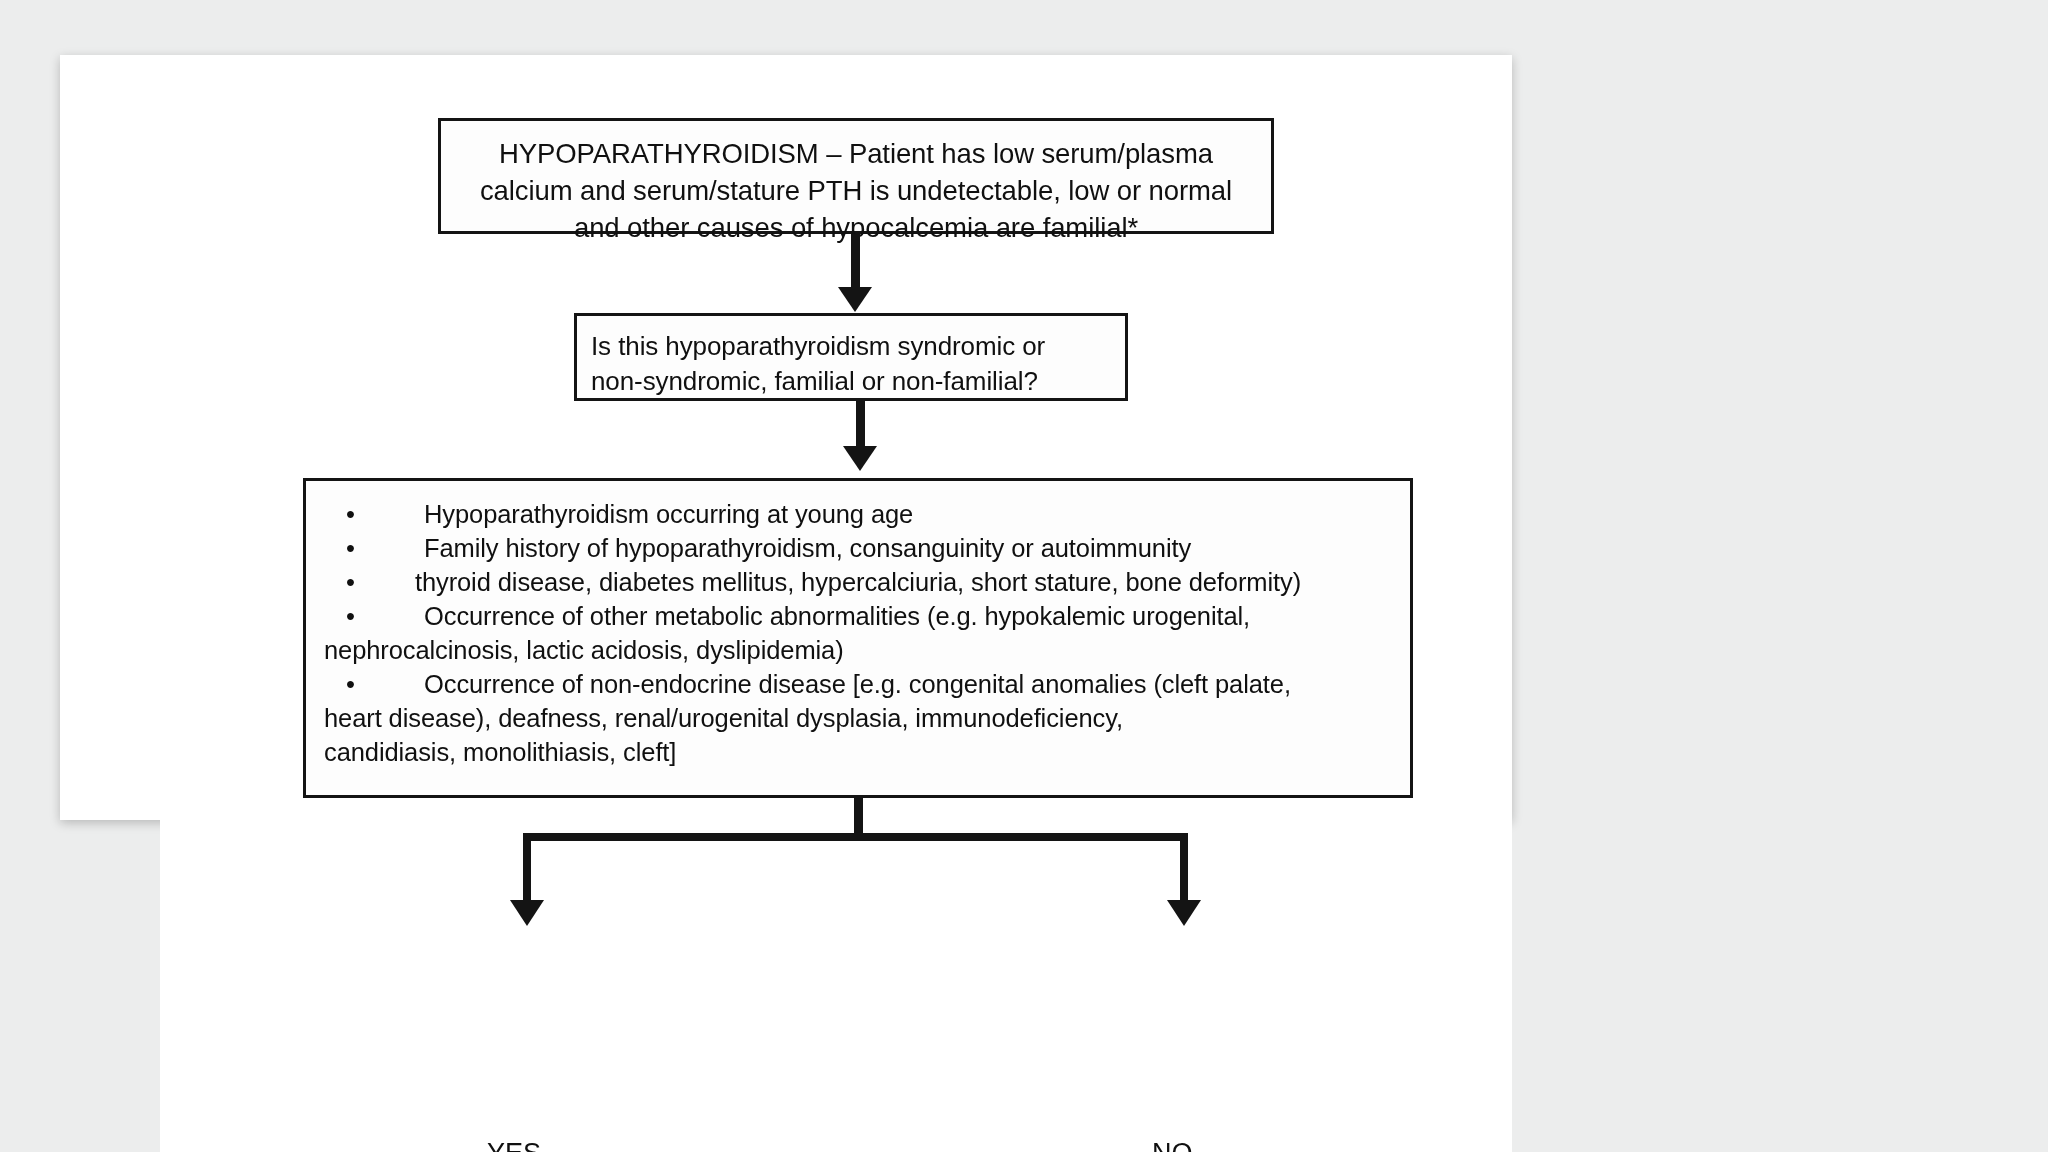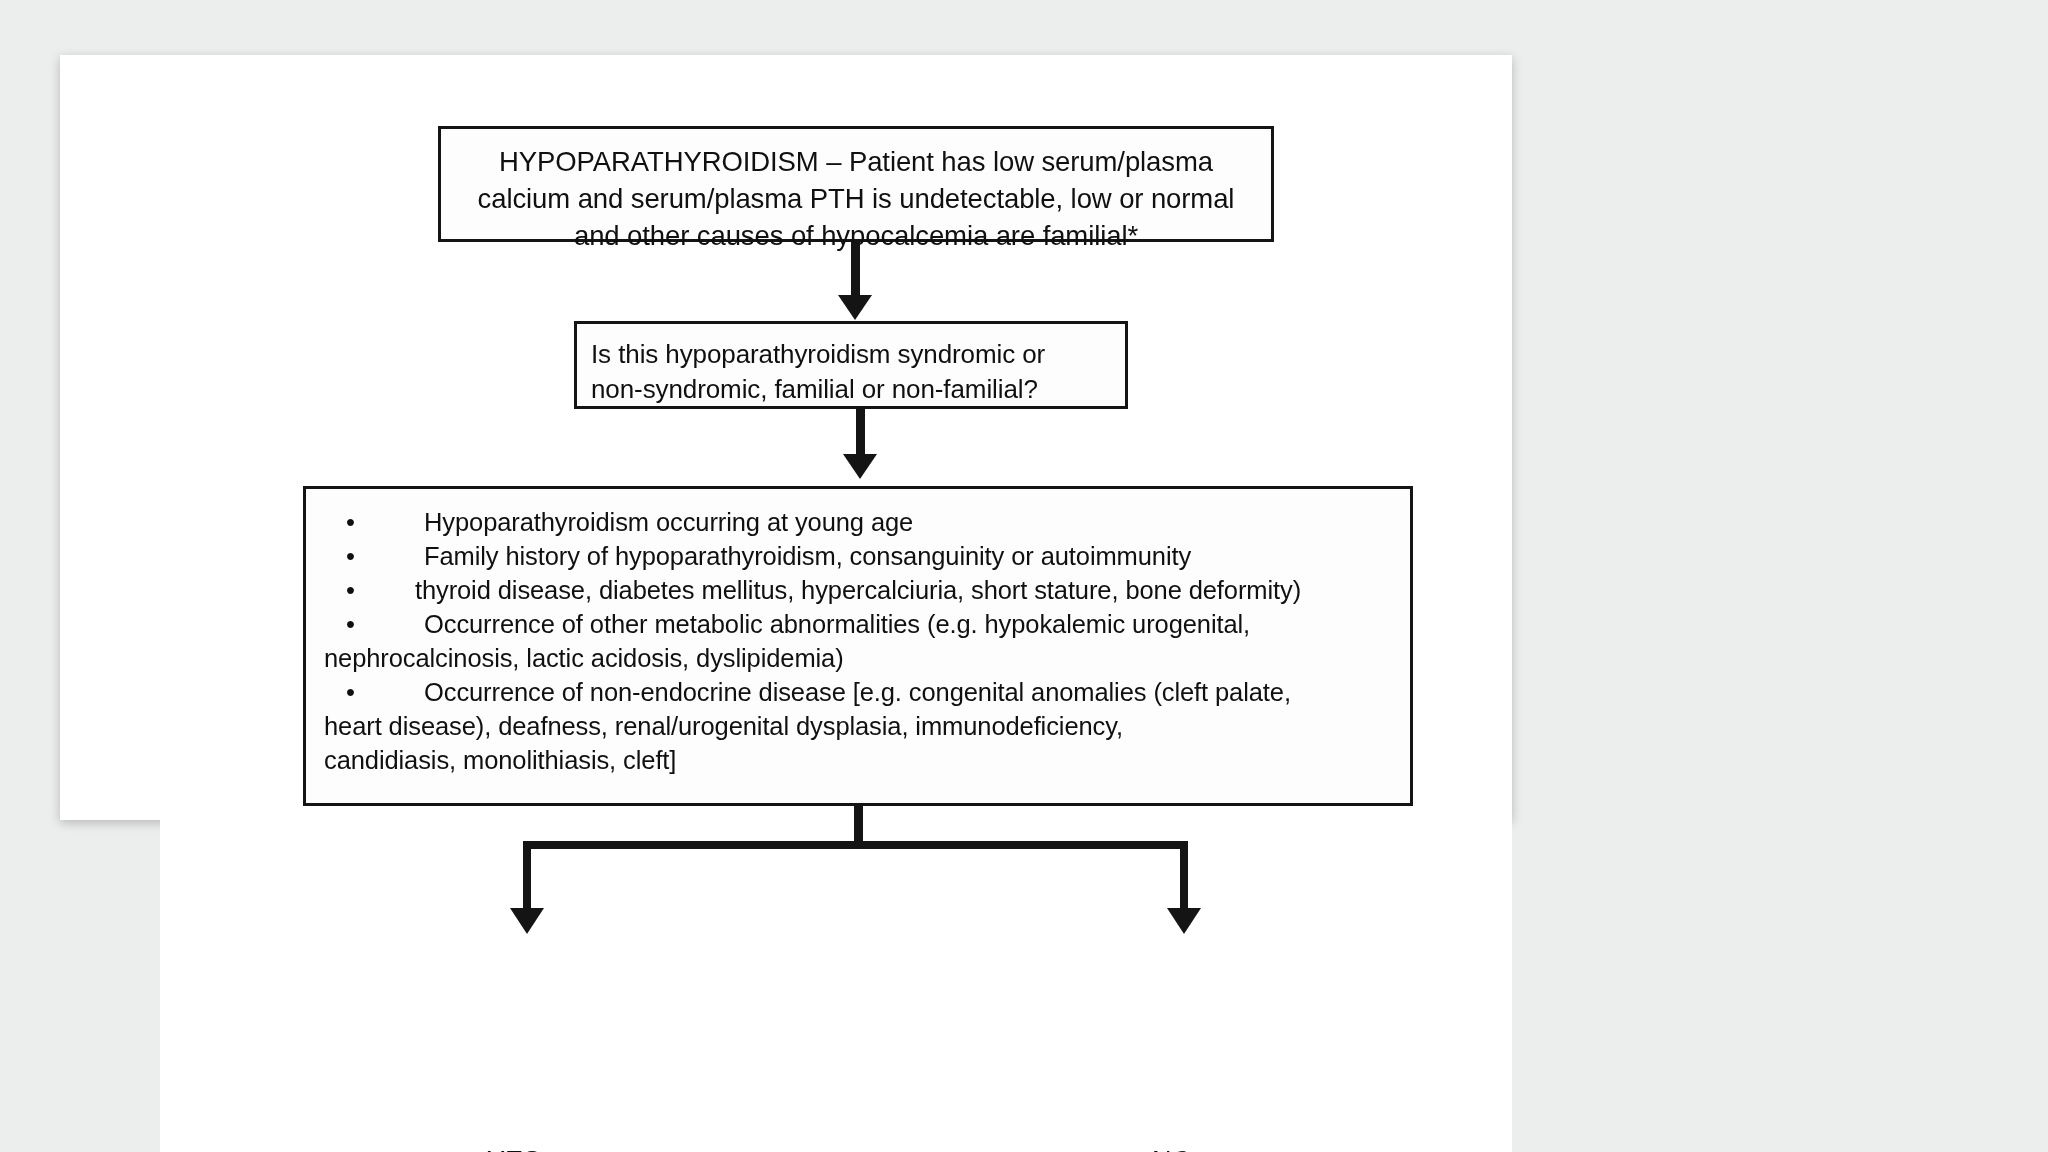--- a/index.html
+++ b/index.html
@@ -37,21 +37,21 @@
     left: 160px;
     top: 820px;
     width: 1352px;
     height: 332px;
     background: #ffffff;
   }
 
   
   .flow {
     position: absolute;
-    left: 0; top: 8px;
+    left: 0; top: 0;
     width: 2048px;
     height: 1028px;
   }
 
   
   .fc-box {
     position: absolute;
     border: 3px solid #141414;
     background: #fdfdfd;
     box-sizing: border-box;
@@ -163,21 +163,21 @@
 
 <div id="page-root">
 
   <div class="slide-card"></div>
   <div class="slide-card-lower"></div>
 
   <div class="flow">
 
     <div class="fc-box box-top">
       <span class="crit-line">HYPOPARATHYROIDISM –  Patient has low serum/plasma</span>
-      <span class="crit-line">calcium and serum/plasma PTH is undetectable, low or normal</span>
+      <span class="crit-line">calcium and serum/stature PTH is undetectable, low or normal</span>
       <span class="crit-line">and other causes of hypocalcemia are familial*</span>
     </div>
 
     <div class="arrow-stem a1-stem"></div>
     <div class="arrow-head a1-head"></div>
 
     <div class="fc-box box-question">
       <span class="crit-line">Is this hypoparathyroidism syndromic or</span>
       <span class="crit-line">non-syndromic, familial or non-familial?</span>
     </div>

